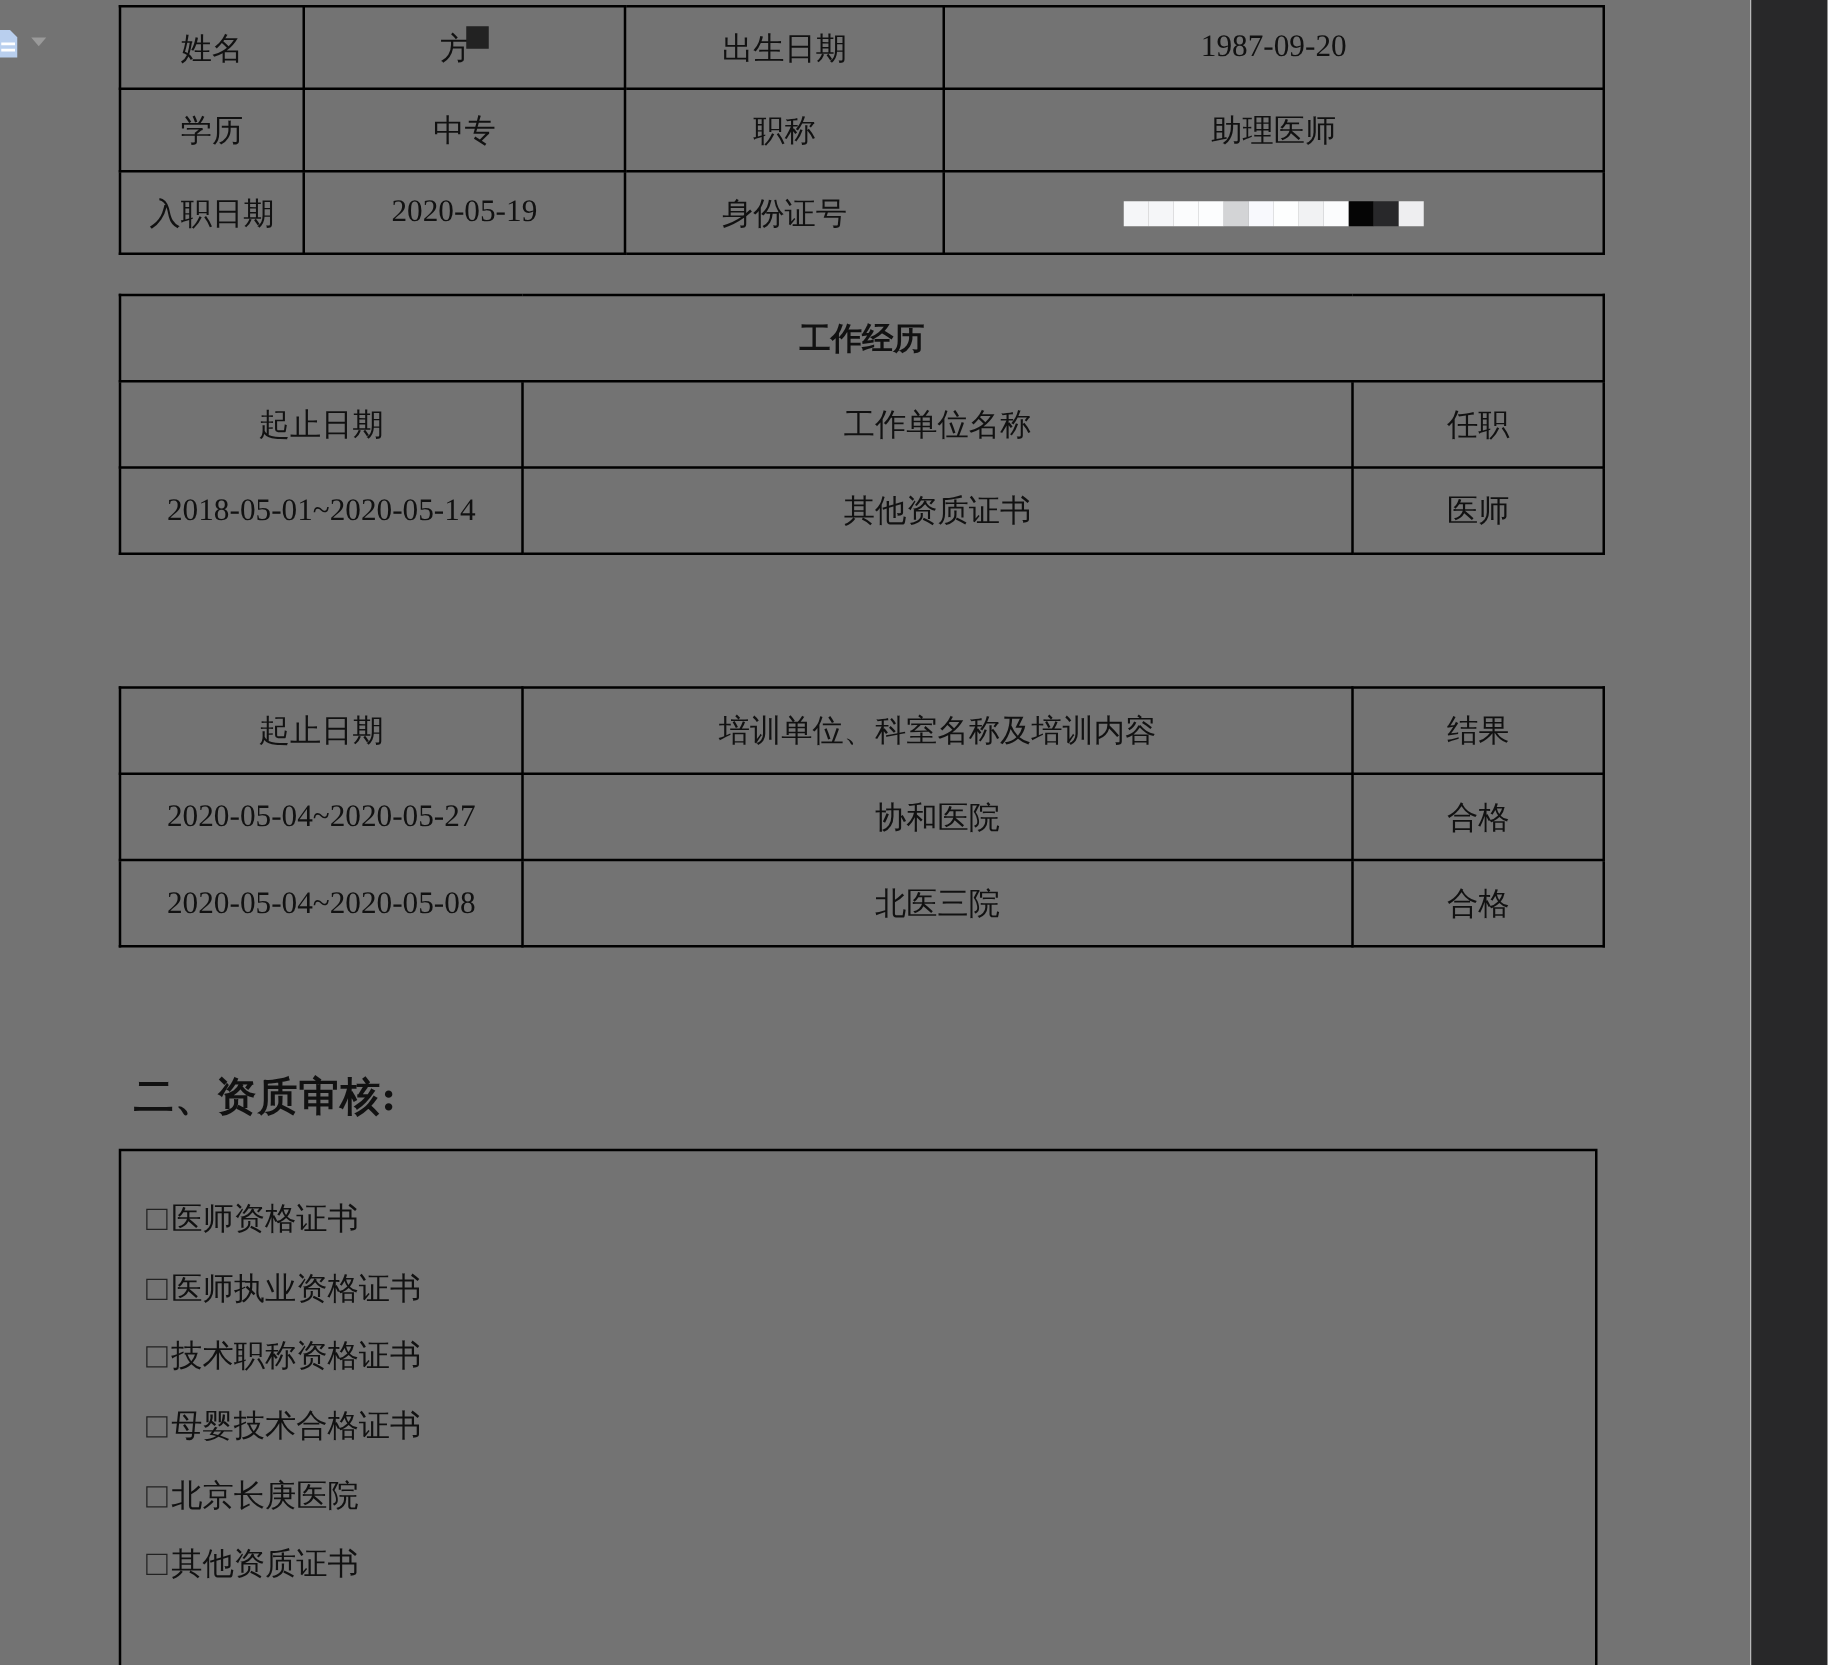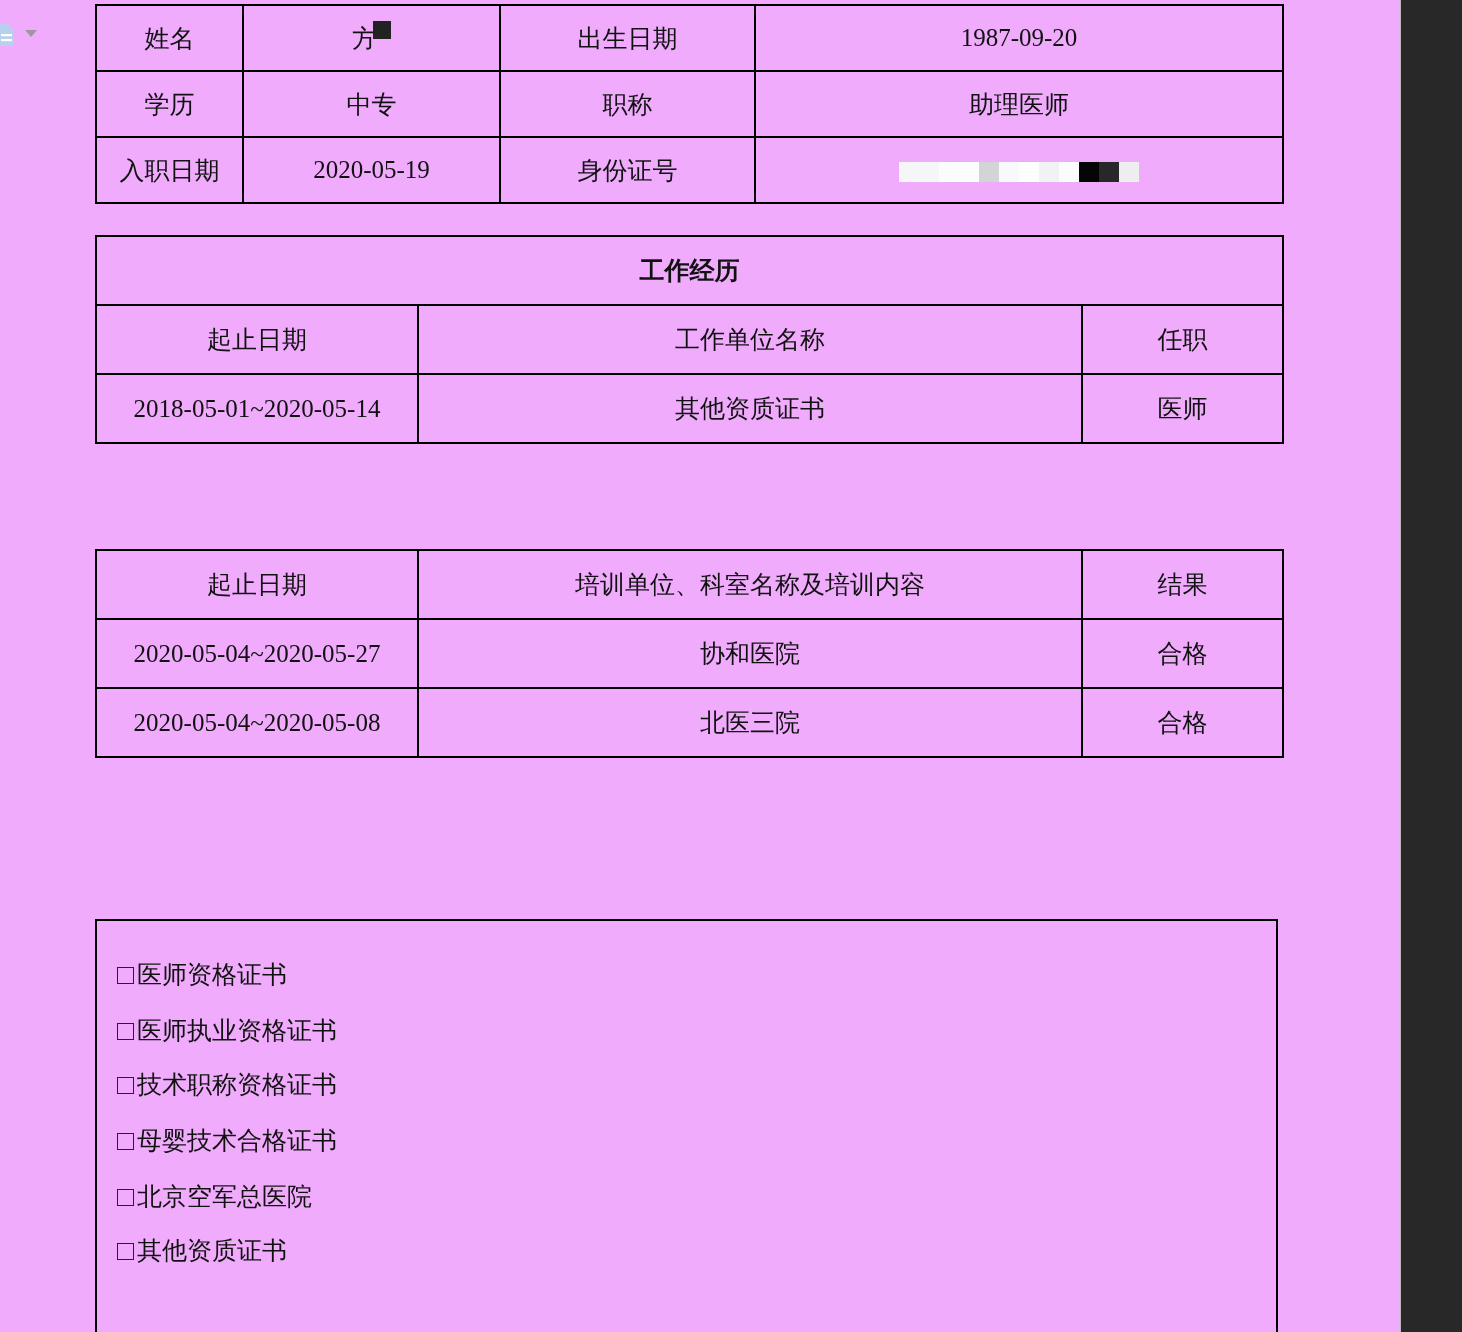--- a/index.html
+++ b/index.html
@@ -2,21 +2,21 @@
 <html><head>
 <meta charset="utf-8">
 <style>
   html, body { margin:0; padding:0; }
   body {
     width:1462px; height:1332px; overflow:hidden; position:relative;
     background:#ffffff;
     font-family: "Liberation Serif", "DejaVu Serif", serif;
     color:#111;
   }
-  .page { position:absolute; left:0; top:0; width:1400px; height:1332px; background:#f0abfc;padding-left:32px; }
+  .page { position:absolute; left:0; top:0; width:1400px; height:1332px; background:#737373;padding-left:32px; }
   .side-panel { position:absolute; left:1400px; top:0; width:62px; height:1332px; background:#282829; border-left:1px solid #b8b8b8; box-sizing:border-box; }
 
   .doc-icon { position:absolute; left:0; top:22px; width:14px; height:26px; }
   .doc-caret { position:absolute; left:25px; top:30px; width:0; height:0;
     border-left:6px solid transparent; border-right:6px solid transparent; border-top:7px solid #9a9a9a; }
 
   table.form { position:absolute; border-collapse:collapse; table-layout:fixed; left:95px; }
   table.form td { border:2px solid #000; text-align:center; vertical-align:middle; font-size:25px; padding:0; white-space:nowrap; overflow:hidden; }
   #t-basic { top:4px; width:1187px; }
   #t-basic td { height:64px; }
@@ -135,36 +135,37 @@
       <td>合格</td>
     </tr>
     <tr>
       <td>2020-05-04~2020-05-08</td>
       <td class="left">北医三院</td>
       <td>合格</td>
     </tr>
   </tbody>
     </table>
 
+  <div class="heading2">二、资质审核:</div>
 
   <div class="qual-box">
     <div class="qual-item" style="top:37px">
       <span class="checkbox"></span><span>医师资格证书</span>
     </div>
     <div class="qual-item" style="top:93px">
       <span class="checkbox"></span><span>医师执业资格证书</span>
     </div>
     <div class="qual-item" style="top:147px">
       <span class="checkbox"></span><span>技术职称资格证书</span>
     </div>
     <div class="qual-item" style="top:203px">
       <span class="checkbox"></span><span>母婴技术合格证书</span>
     </div>
     <div class="qual-item" style="top:259px">
-      <span class="checkbox"></span><span>北京空军总医院</span>
+      <span class="checkbox"></span><span>北京长庚医院</span>
     </div>
     <div class="qual-item" style="top:313px">
       <span class="checkbox"></span><span>其他资质证书</span>
     </div>
   </div>
 </div>
 
 <div class="side-panel"></div>
 
 </body></html>

